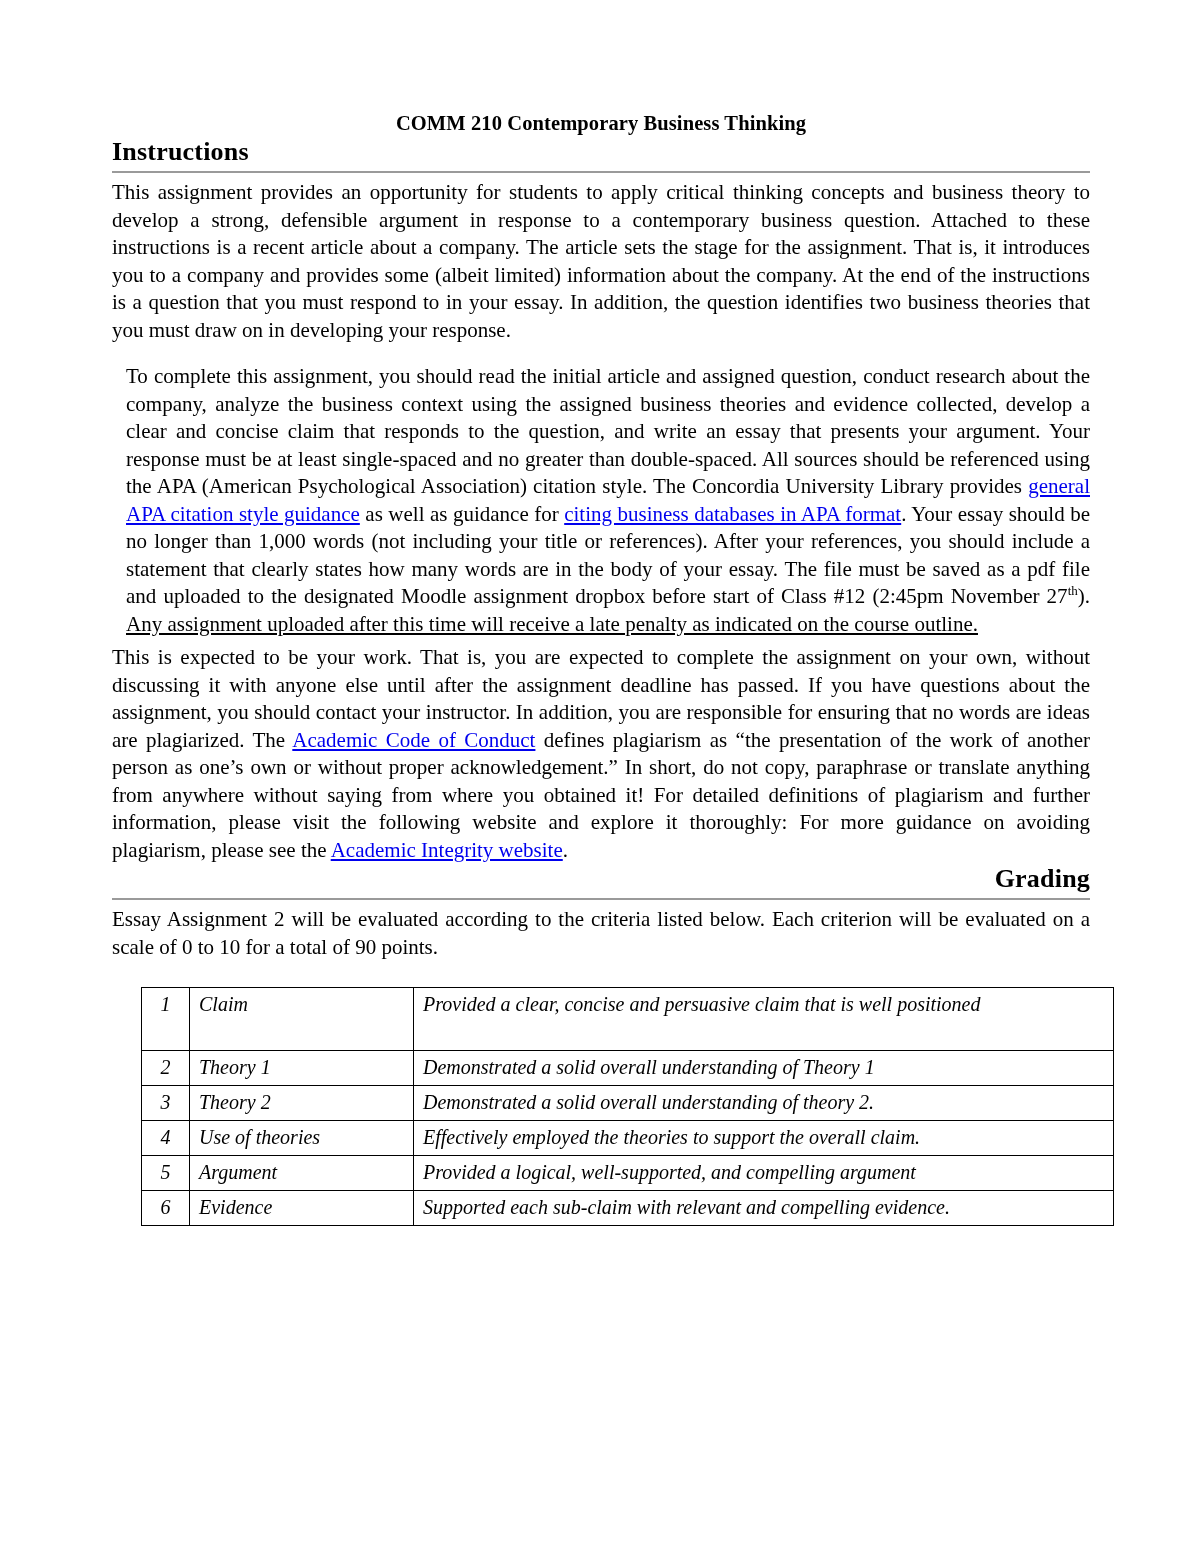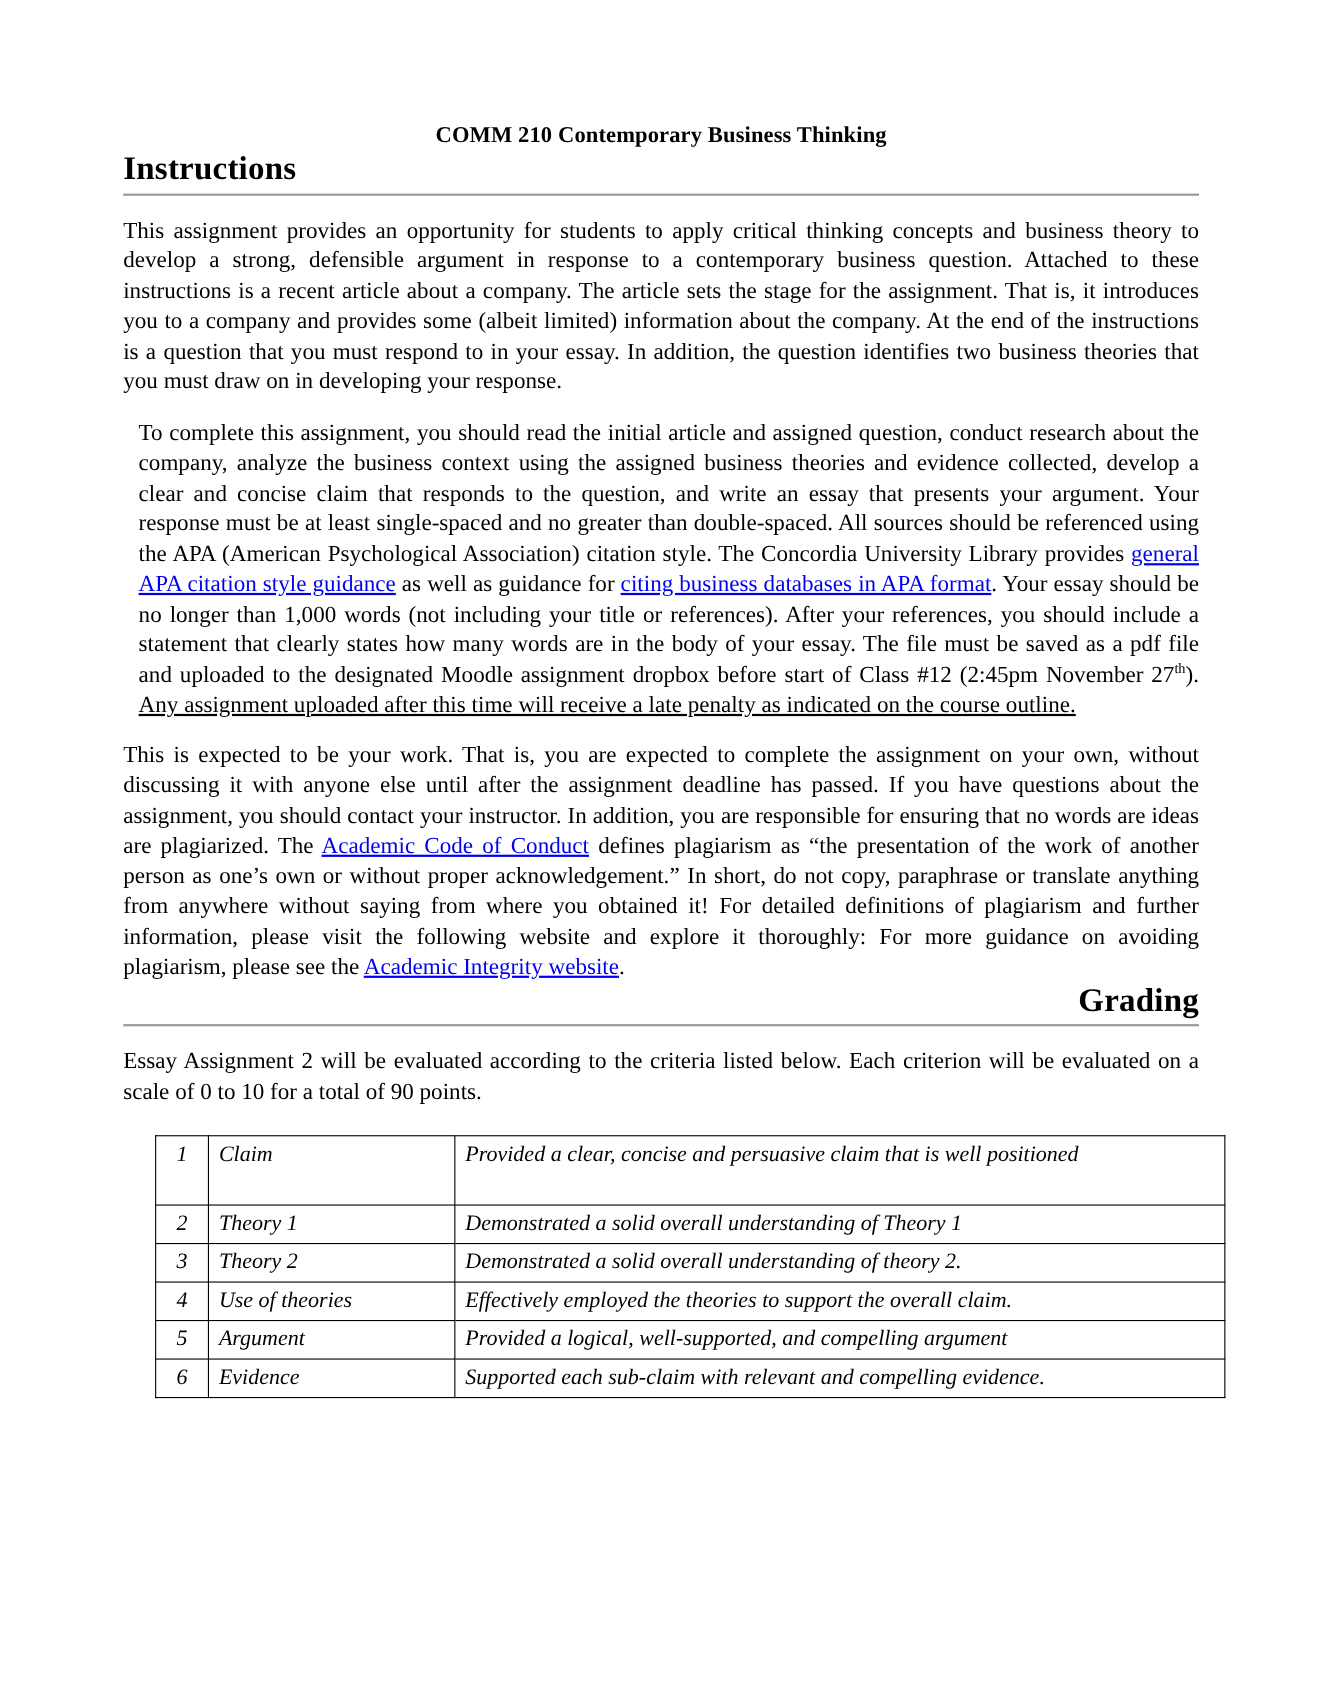--- a/index.html
+++ b/index.html
@@ -36,21 +36,21 @@
     line-height: 27px;
     margin-top: 110px;
     letter-spacing: 0.1px;
   }
   .doc-title .line2 {
     display: block;
   }
 
   
   h1.section-heading {
-    font-size: 30px;
+    font-size: 26px;
     font-weight: bold;
     line-height: 1.12;
     margin: 0;
     padding: 0 0 5px 0;
     border-bottom: 2.5px solid #9a9a9a;
     letter-spacing: 0.2px;
   }
   h1.section-heading.underlined {
     text-decoration: underline;
     text-underline-offset: 2px;
@@ -64,21 +64,21 @@
   
   p.body {
     font-size: 21px;
     line-height: 27.5px;
     text-align: justify;
     margin: 0;
     padding: 0;
     -webkit-hyphens: none;
     hyphens: none;
   }
-  p.p-first { margin-top: 18px; }
+  p.p-first { margin-top: 6px; }
   p.p-next  { margin-top: 19px; margin-left: 14px; }
 
   a.doclink {
     color: #0000ee;
     text-decoration: underline;
     text-underline-offset: 2px;
   }
   .uline {
     text-decoration: underline;
     text-underline-offset: 2px;

